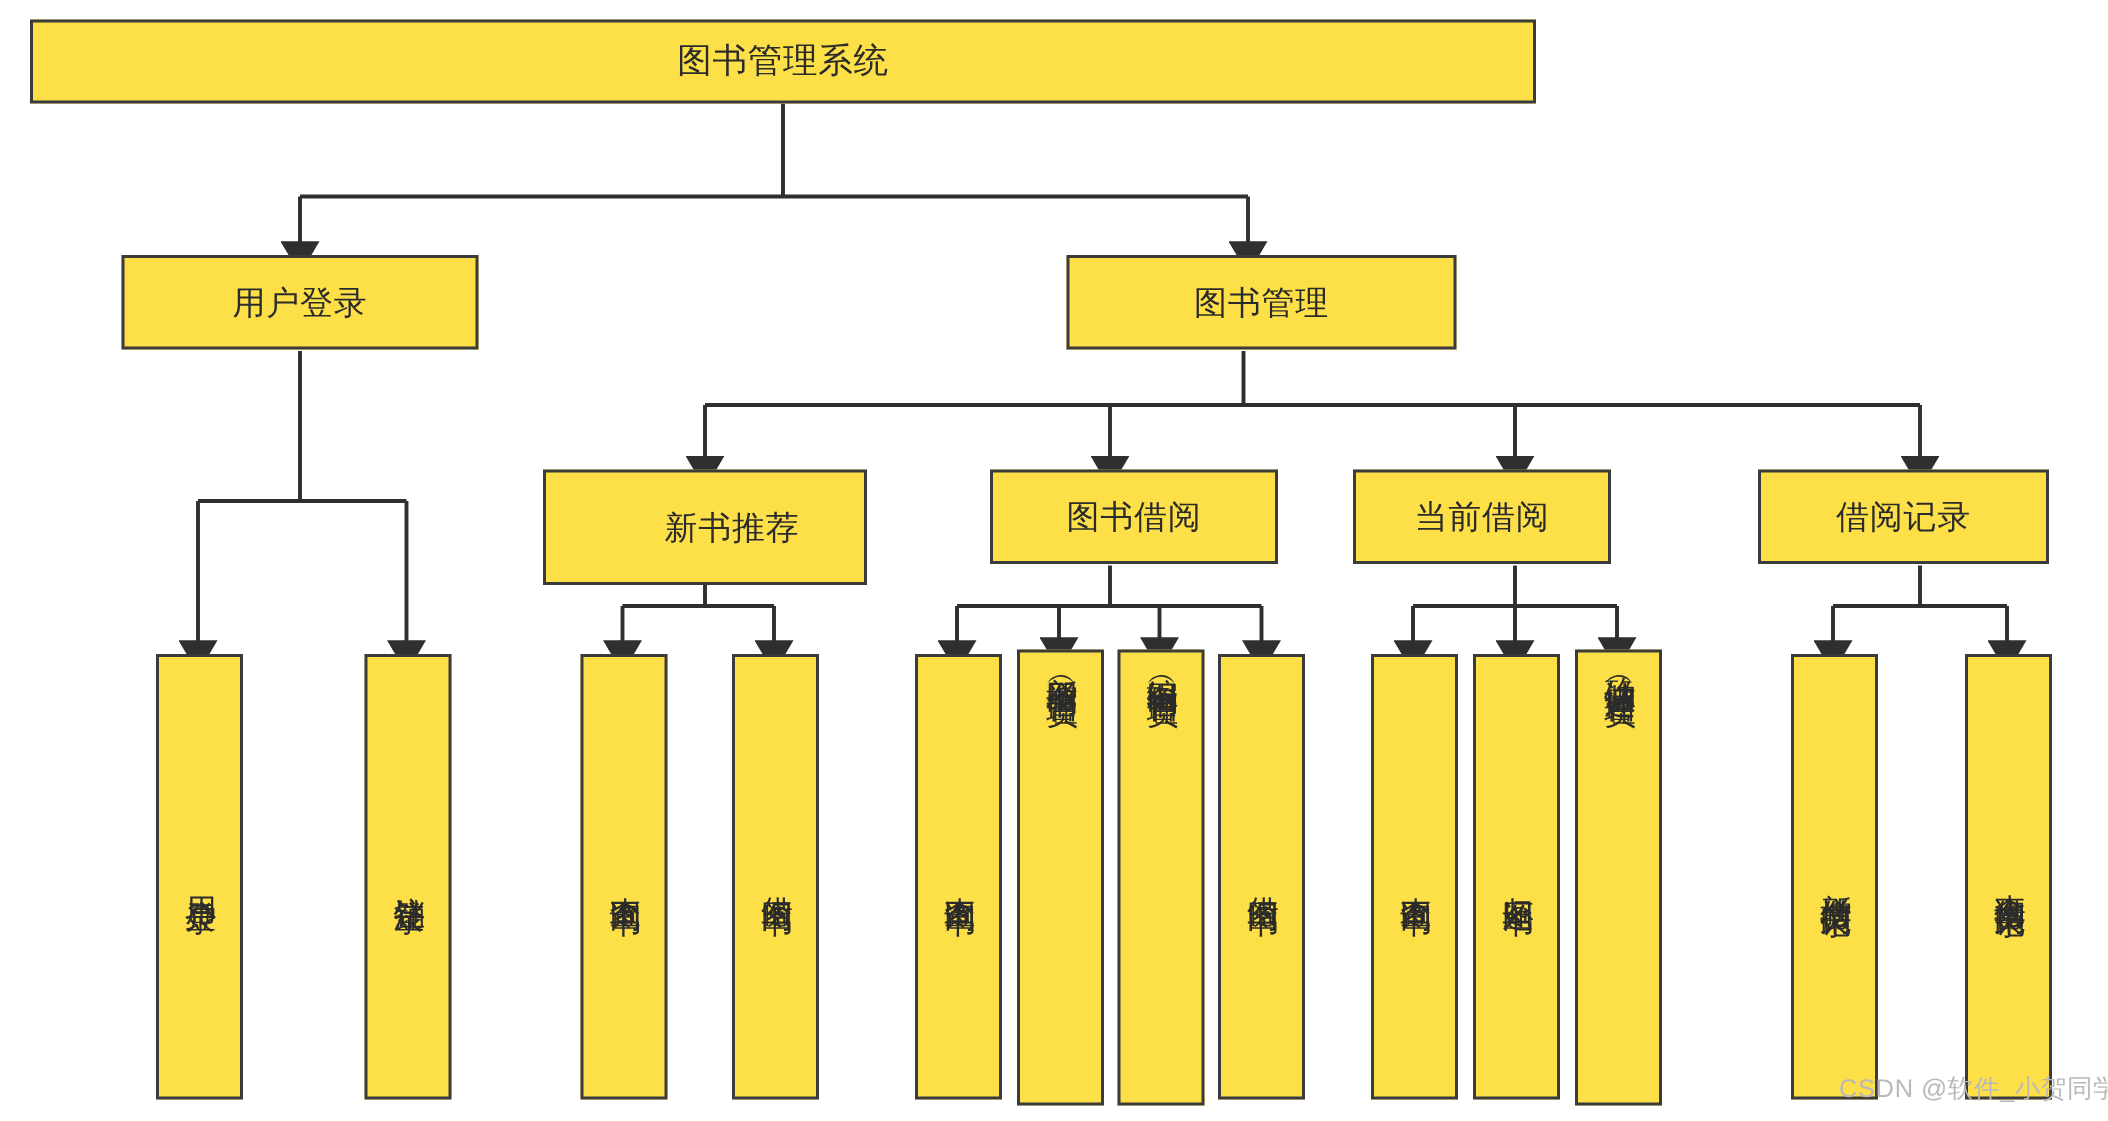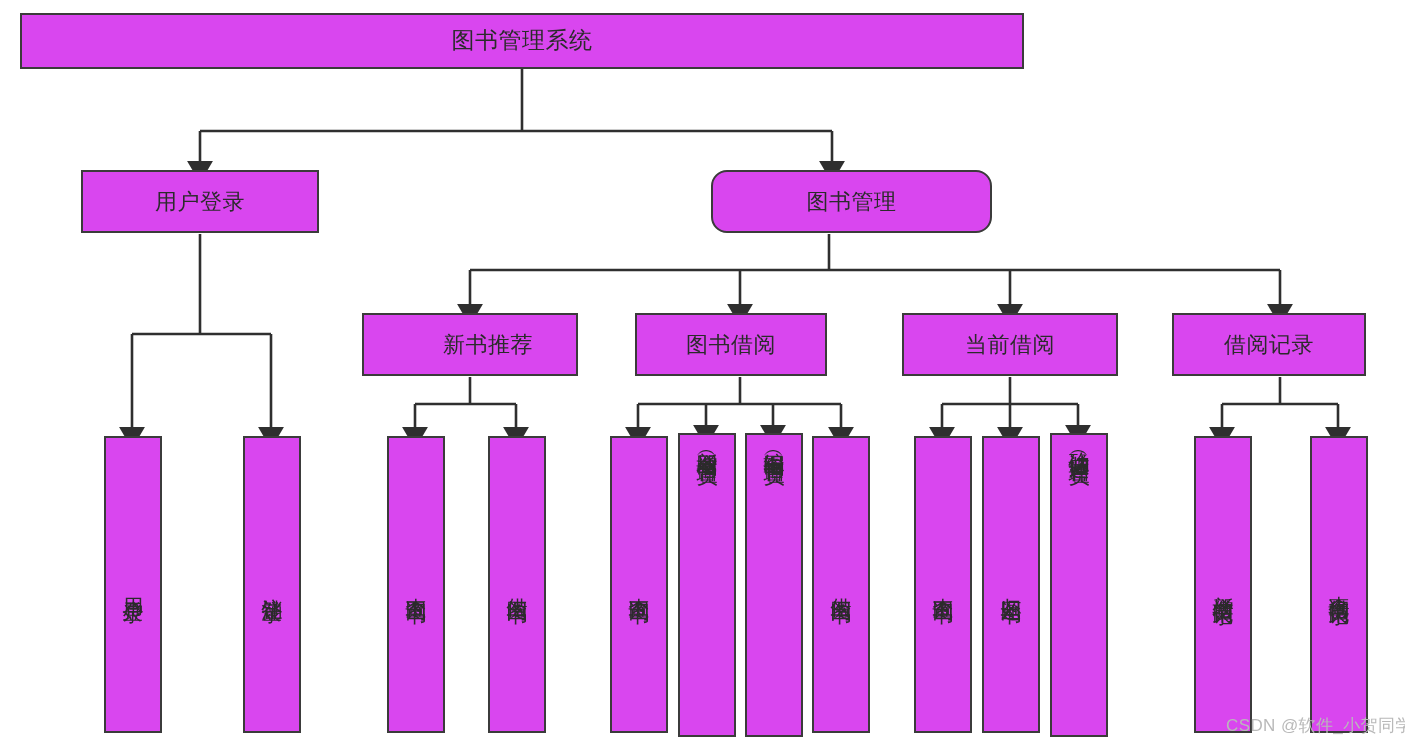--- a/index.html
+++ b/index.html
@@ -22,21 +22,21 @@
     position: absolute;
     left: 0;
     top: 0;
     width: 1405px;
     height: 747px;
     pointer-events: none;
   }
   .node {
     position: absolute;
     box-sizing: border-box;
-    background: #d946ef;
+    background: #fde047;
     border: 2px solid #3b3b3b;
     display: flex;
     align-items: center;
     justify-content: center;
     color: #2b2b2b;
   }
   .node-label {
     display: block;
     text-align: center;
     line-height: 1.18;
@@ -137,33 +137,33 @@
   </svg>
 
   <div class="node horizontal root" style="left:20px; top:13px; width:1004px; height:56px;">
     <span class="node-label">图书管理系统</span>
   </div>
 
   <div class="node horizontal" style="left:81px; top:170px; width:238px; height:63px;">
     <span class="node-label">用户登录</span>
   </div>
 
-  <div class="node horizontal" style="left:711px; top:170px; width:281px; height:63px;border-radius:16px;">
+  <div class="node horizontal" style="left:711px; top:170px; width:260px; height:63px;">
     <span class="node-label">图书管理</span>
   </div>
 
-  <div class="node horizontal" style="left:362px; top:313px; width:216px; height:63px;padding-left:36px;">
+  <div class="node horizontal" style="left:362px; top:313px; width:216px; height:77px;padding-left:36px;">
     <span class="node-label">新书推荐</span>
   </div>
 
-  <div class="node horizontal" style="left:635px; top:313px; width:192px; height:63px;">
+  <div class="node horizontal" style="left:660px; top:313px; width:192px; height:63px;">
     <span class="node-label">图书借阅</span>
   </div>
 
-  <div class="node horizontal" style="left:902px; top:313px; width:216px; height:63px;">
+  <div class="node horizontal" style="left:902px; top:313px; width:172px; height:63px;">
     <span class="node-label">当前借阅</span>
   </div>
 
   <div class="node horizontal" style="left:1172px; top:313px; width:194px; height:63px;">
     <span class="node-label">借阅记录</span>
   </div>
 
   <div class="node vertical centered-text" style="left:104px; top:436px; width:58px; height:297px;">
     <span class="node-label">用户登录</span>
   </div>

